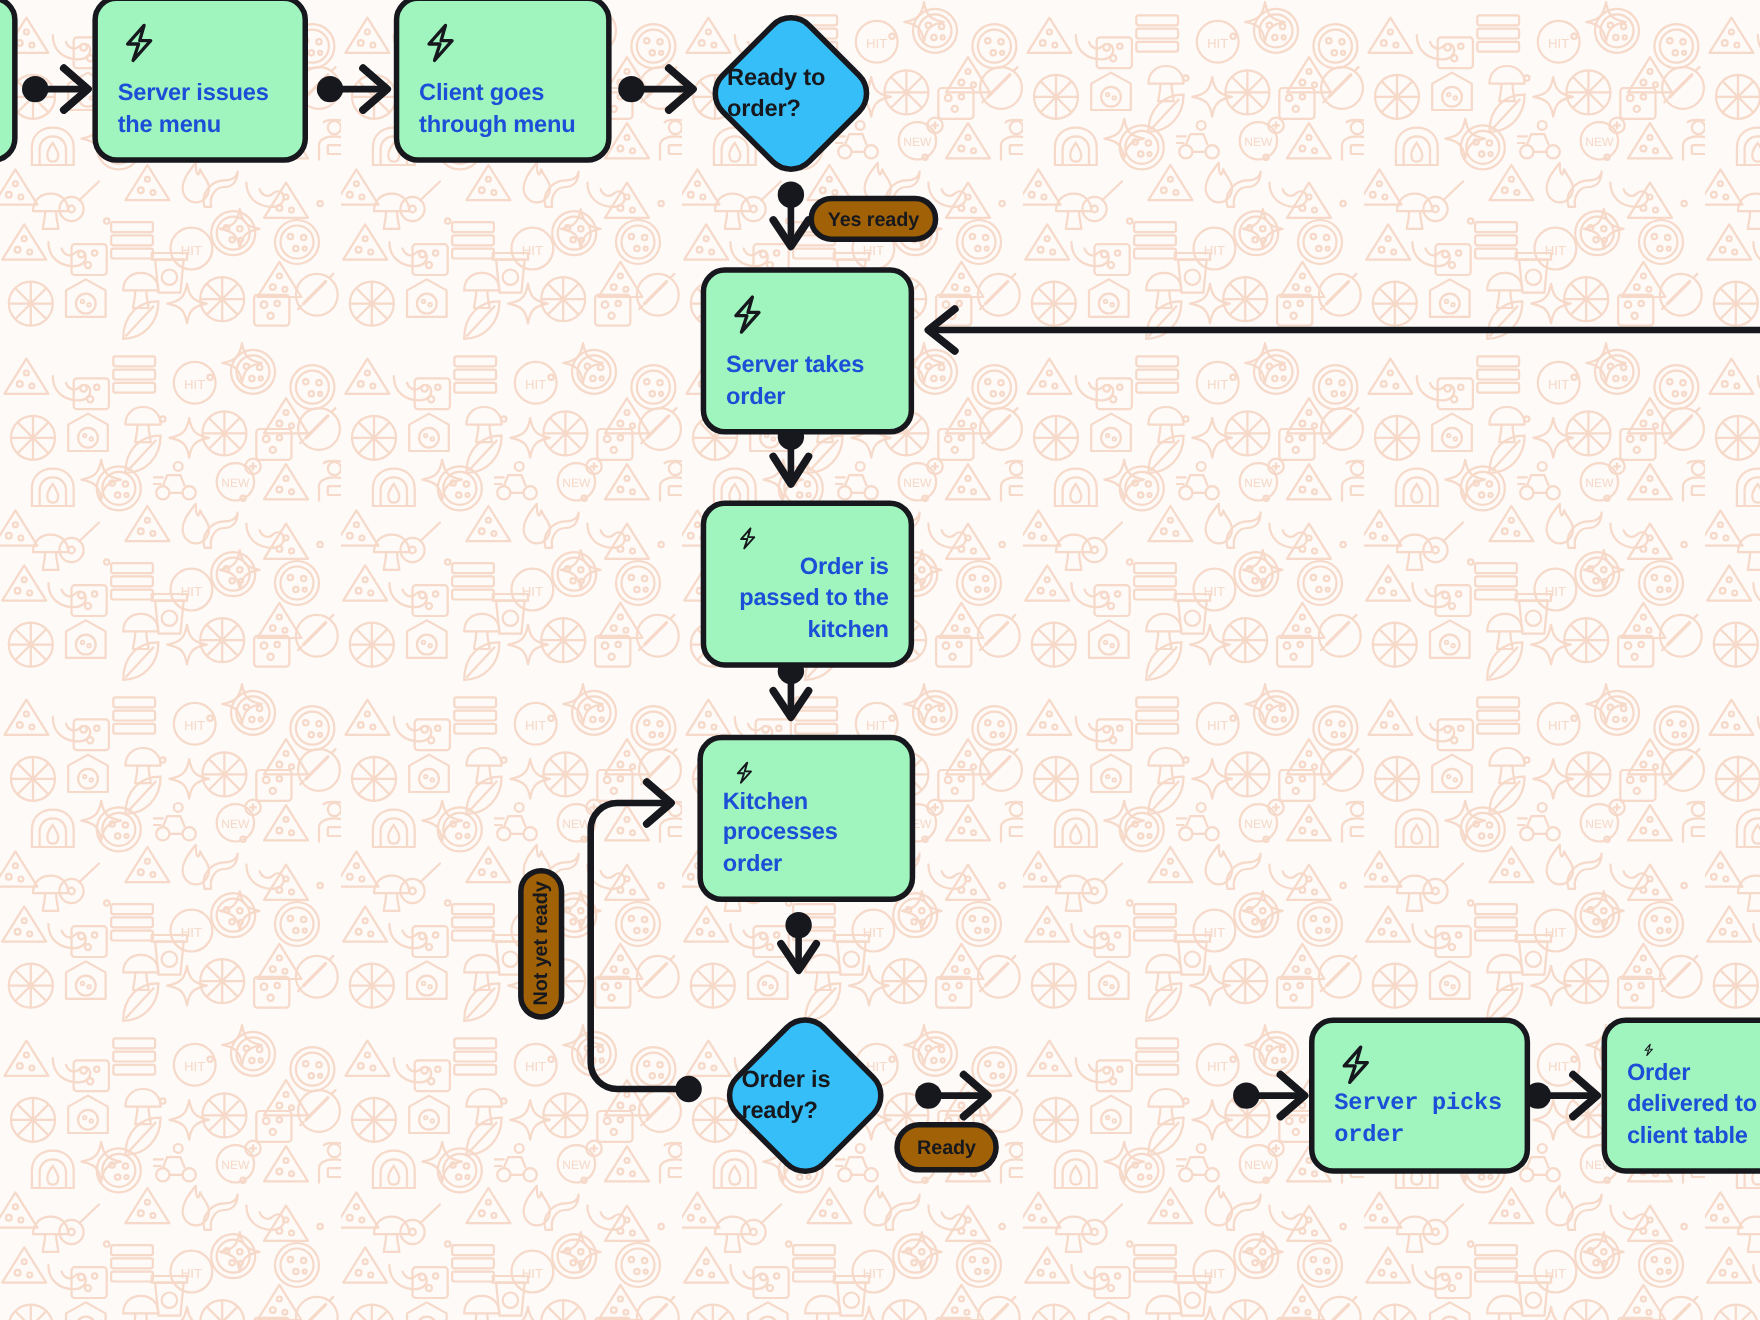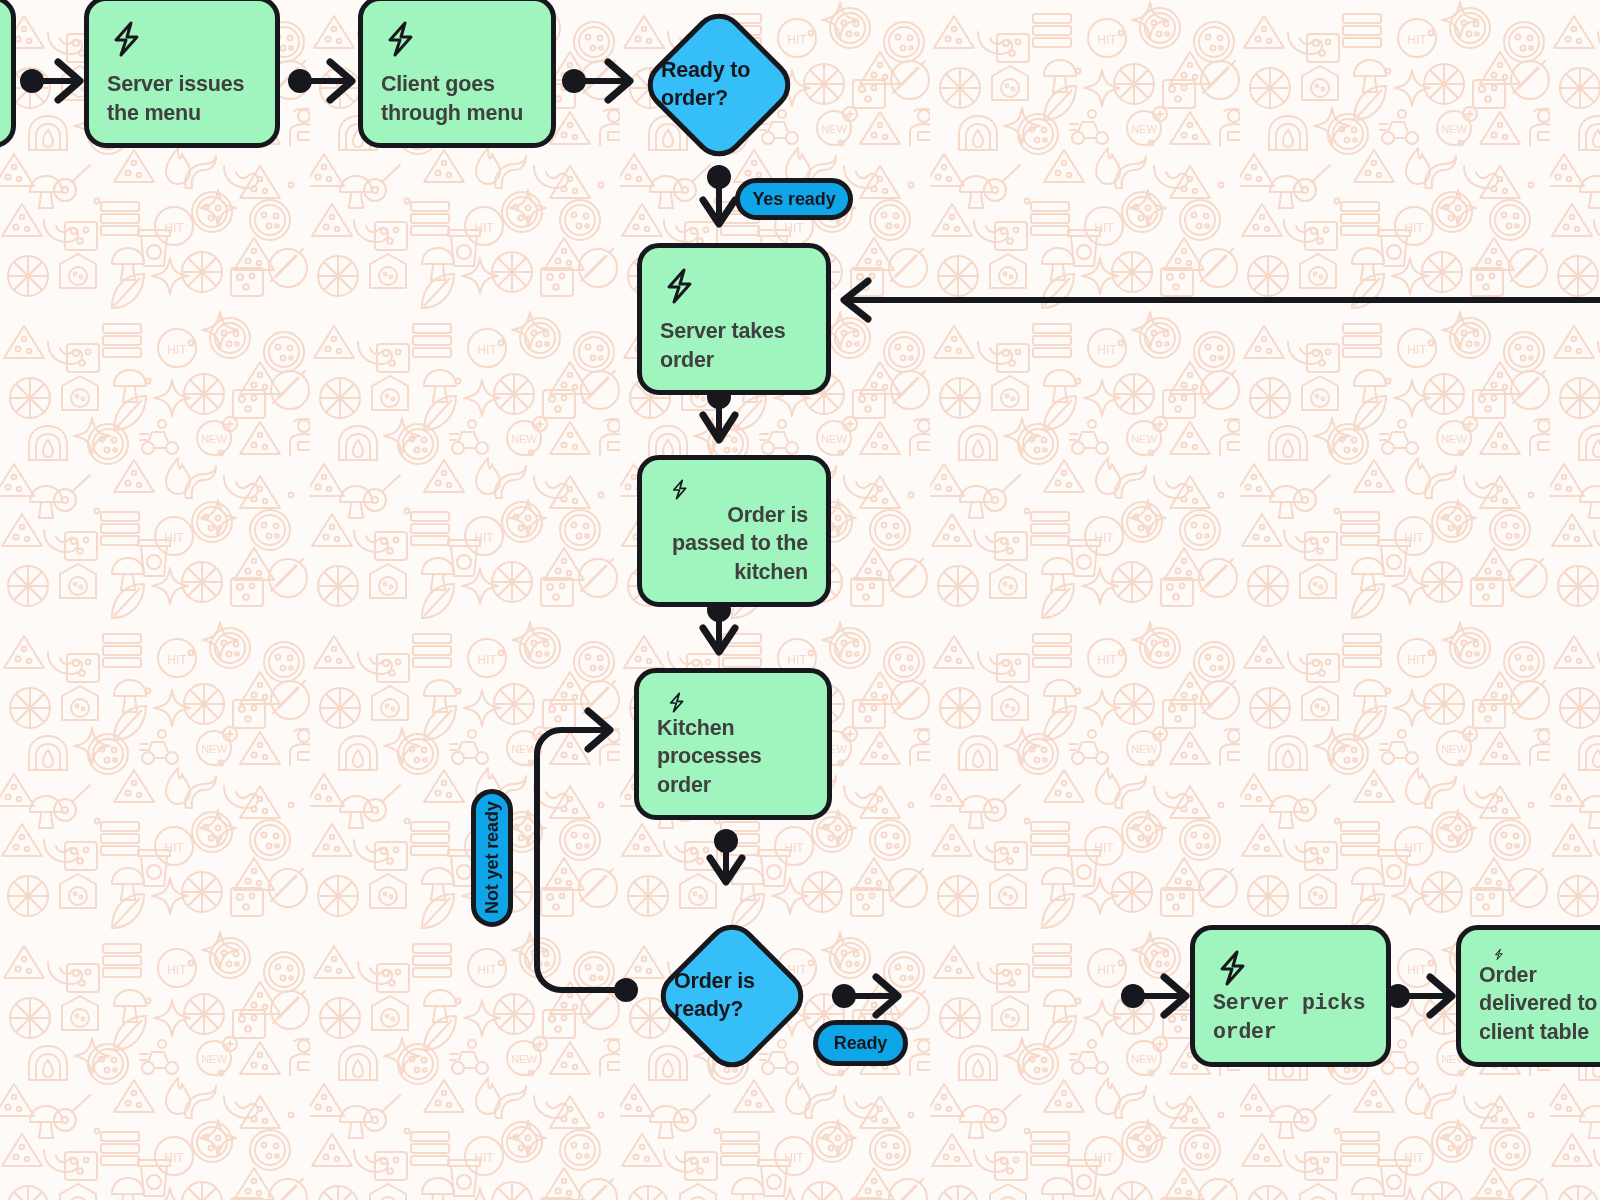--- a/index.html
+++ b/index.html
@@ -33,21 +33,21 @@
     border-radius:22px;
     padding:18px 18px 16px 18px;
     display:flex;flex-direction:column;
     justify-content:space-between;
   }
   .proc .bolt{width:40px;height:40px;display:block;}
   .proc .ptext{
     font-size:21.5px;
     font-weight:bold;
     line-height:1.32;
-    color:#404040;
+    color:#1d4ed8;
     letter-spacing:-0.2px;
     word-break:normal;
   }
 
   .diamond{
     display:flex;align-items:center;justify-content:center;
   }
   .diamond .dshape{
     position:absolute;inset:0;
     background:#35BEF8;
@@ -62,21 +62,21 @@
     font-size:21.5px;
     font-weight:bold;
     line-height:1.3;
     color:#16181D;
     text-align:left;
     letter-spacing:-0.2px;
   }
 
   .pill{
     position:absolute;z-index:3;
-    background:#0ea5e9;
+    background:#a16207;
     border:5px solid #16181D;
     border-radius:999px;
     display:flex;align-items:center;justify-content:center;
     font-size:18px;font-weight:bold;color:#16181D;
     letter-spacing:-0.1px;
     box-sizing:border-box;
     white-space:nowrap;
   }
   .pill.vert{
     writing-mode:vertical-rl;

